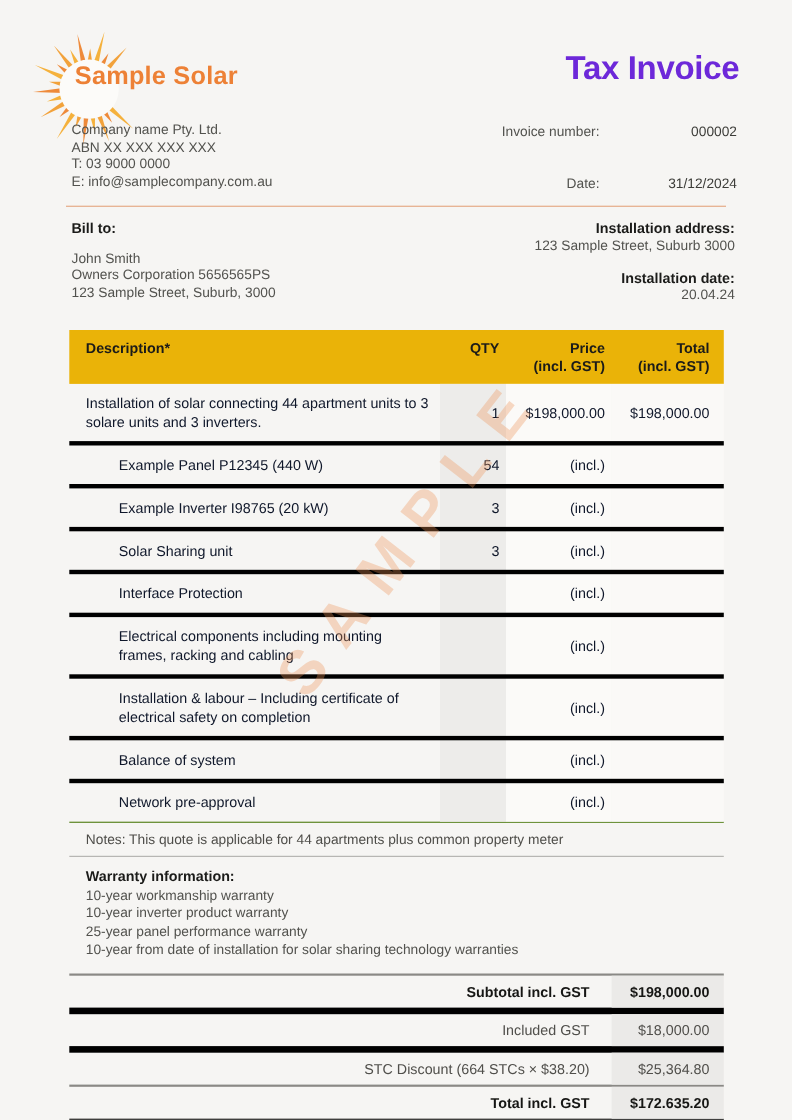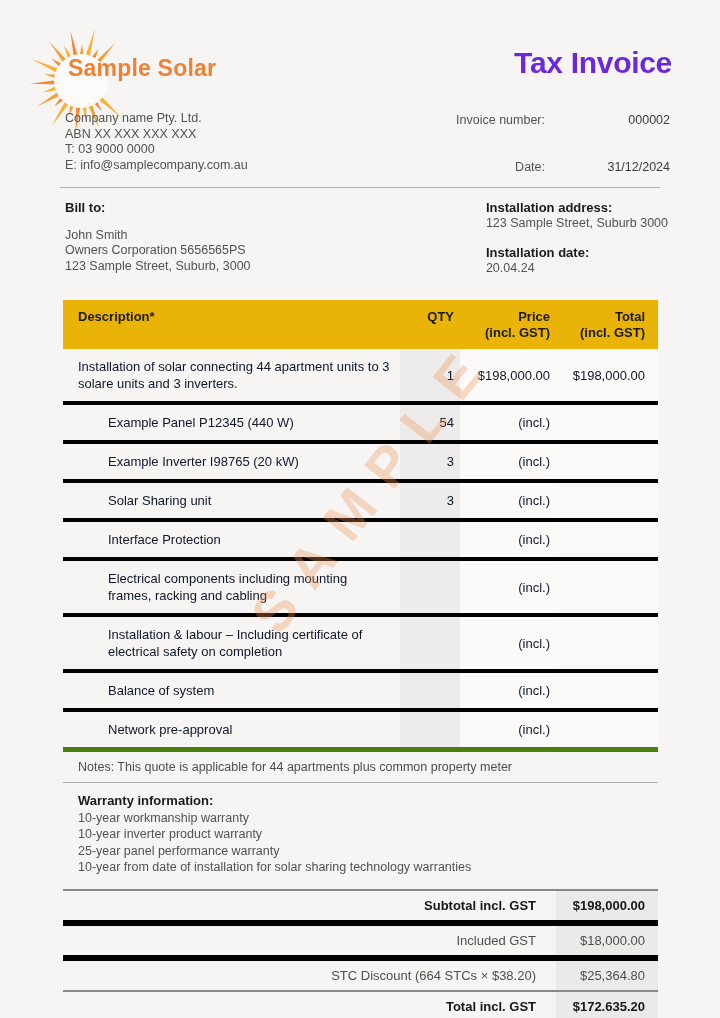--- a/index.html
+++ b/index.html
@@ -38,21 +38,21 @@
 
   .orange-rule{
     position:absolute;left:60px;right:60px;top:187px;height:1px;
     background:#e3a57e;
   }
 
   
   .bill-block{position:absolute;left:65px;top:200px;font-size:12.5px;line-height:15.5px;}
   .bill-block .hd{font-weight:bold;color:#1b1b19;font-size:13px;margin-bottom:12px;}
   .bill-block .ln{color:#52524e;}
-  .install-block{position:absolute;right:52px;top:200px;font-size:12.5px;line-height:15.5px;}
+  .install-block{position:absolute;right:52px;top:200px;text-align:right;font-size:12.5px;line-height:15.5px;}
   .install-block .hd{font-weight:bold;color:#1b1b19;font-size:13px;}
   .install-block .ln{color:#52524e;}
   .install-block .gap{height:14px;}
 
   
   .sheet{position:absolute;left:63px;top:300px;width:595px;}
   .thead{
     display:grid;grid-template-columns:337px 60px 96px 102px;
     background:#eab308;align-items:start;
     padding:9px 0 8px 0;
@@ -78,21 +78,21 @@
   }
   .i-row + .i-row{border-top:4px solid #000000;}
   .i-row .desc{padding:9px 10px 9px 15px;}
   .i-row.sub .desc{padding-left:45px;max-width:280px;box-sizing:content-box;}
   .i-row .num{text-align:right;}
   .i-row .qty{padding-right:6px;}
   .i-row .price{padding-right:6px;}
   .i-row .total{padding-right:13px;}
 
   .notes-row{
-    border-top:5px solid #4d7c0f;
+    border-top:1px solid #4d7c0f;
     font-size:12.5px;color:#4e4d49;
     padding:8px 10px 8px 15px;
   }
   .warranty{
     border-top:1px solid #b1b0ac;
     padding:10px 15px 13px 15px;
     font-size:12.5px;line-height:16.5px;color:#52524e;
   }
   .warranty .hd{font-weight:bold;color:#1b1b19;font-size:13px;}
 

